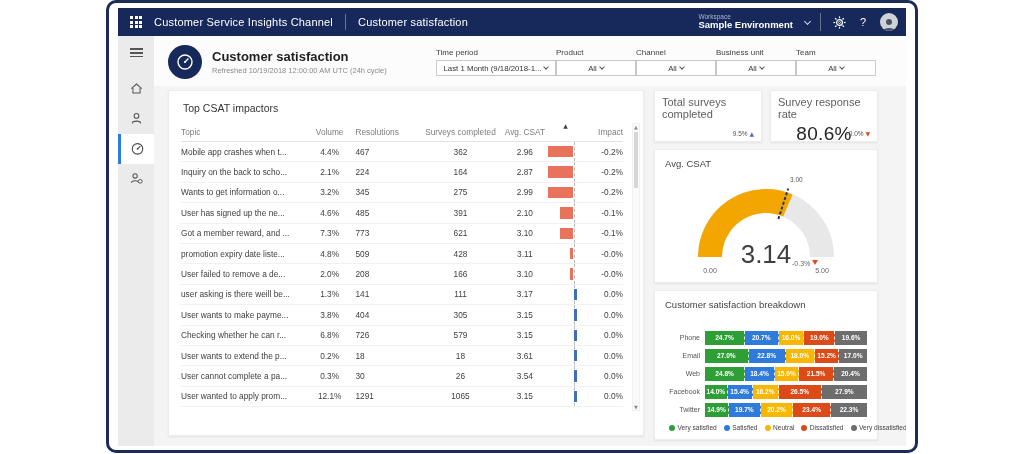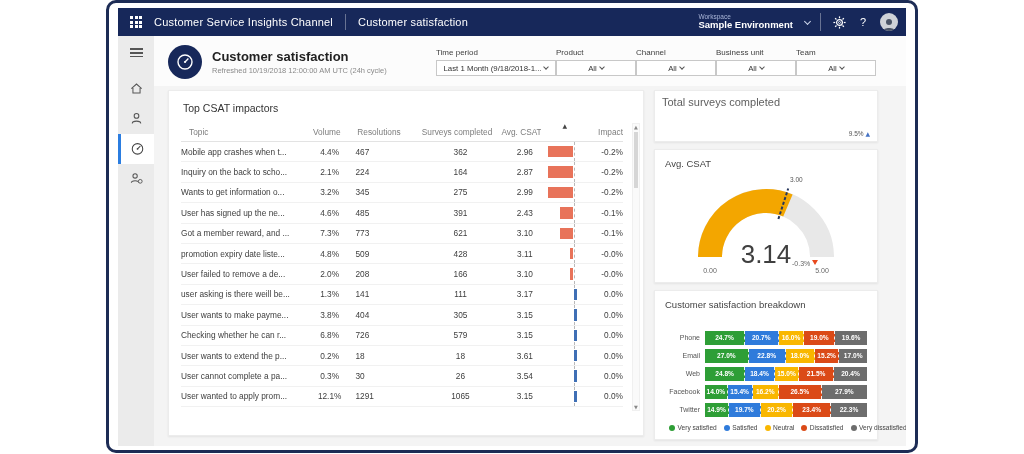--- a/index.html
+++ b/index.html
@@ -52,21 +52,21 @@
 
   
   .content { flex:1; display:flex; gap:10px; padding:4px 16px 10px 14px; background:#f4f4f4; overflow:hidden; }
   .card { background:#fff; border:1px solid #ececec; box-shadow:0 1px 2px rgba(0,0,0,.07); }
 
   .table-card { width:476px; padding:9px 12px; position:relative; flex-shrink:0; }
   .tc-title { font-size:10.5px; color:#333; margin:2px 0 8px 2px; }
   .tbl { width:100%; padding-right:8px; }
   .trow { display:flex; align-items:center; border-bottom:1px solid #f1f1f1; height:20.4px; cursor:pointer; }
   .thead { border-bottom:1px solid #e3e3e3; height:20px; cursor:default; }
-  .thead .cell { color:#7d7d7d;margin-left:8px; }
+  .thead .cell { color:#7d7d7d; }
   .cell { font-size:8.3px; color:#3d3d3d; white-space:nowrap; overflow:hidden; }
   .c-topic { width:124px; text-align:left; }
   .c-vol { width:52px; text-align:center; }
   .c-res { width:64px; text-align:left; }
   .c-sur { width:84px; text-align:center; }
   .c-csat { width:46px; text-align:center; }
   .c-bar { width:36px; position:relative; align-self:stretch; }
   .c-imp { width:40px; text-align:right; }
   .axis { position:absolute; left:26px; top:0; bottom:0; border-left:1px dashed #b9b9b9; }
   .ibar { position:absolute; top:4px; bottom:4px; }
@@ -296,21 +296,21 @@
                     <span class="axis"></span>
                     <span class="ibar neg" style="width:26px"></span>
                   </div>
                   <div class="cell c-imp">-0.2%</div>
                 </div>
                 <div class="trow">
                   <div class="cell c-topic">User has signed up the ne...</div>
                   <div class="cell c-vol">4.6%</div>
                   <div class="cell c-res">485</div>
                   <div class="cell c-sur">391</div>
-                  <div class="cell c-csat">2.43</div>
+                  <div class="cell c-csat">2.10</div>
                   <div class="cell c-bar">
                     <span class="axis"></span>
                     <span class="ibar neg" style="width:13px"></span>
                   </div>
                   <div class="cell c-imp">-0.1%</div>
                 </div>
                 <div class="trow">
                   <div class="cell c-topic">Got a member reward, and ...</div>
                   <div class="cell c-vol">7.3%</div>
                   <div class="cell c-res">773</div>
@@ -424,20 +424,25 @@
               <div class="vs-thumb"></div>
               <div class="vs-arrow vs-down glyph">▼</div>
             </div>
           </div>
 
           <div class="right-col">
             <div class="kpi-row">
                 <div class="card kpi">
                   <div class="kpi-title">Total surveys completed</div>
                   <div class="kpi-delta">9.5% <span class="glyph arrow-up">▲</span></div>
+                </div>
+                <div class="card kpi">
+                  <div class="kpi-title">Survey response rate</div>
+                  <div class="kpi-value">80.6%</div>
+                  <div class="kpi-delta">-0.0% <span class="glyph arrow-down">▼</span></div>
                 </div>
               </div>
 
             <div class="card gauge-card">
               <div class="g-title">Avg. CSAT</div>
               <svg class="gauge-svg" width="200" height="110" viewBox="0 0 200 110">
                 <path d="M 44 86 A 56 56 0 0 1 156 86" fill="none" stroke="#e8e8e8" stroke-width="24"></path>
                 <path d="M 44 86 A 56 56 0 0 1 121.9 34.5" fill="none" stroke="#f3a600" stroke-width="24"></path>
                 <line x1="112.4" y1="48.0" x2="122.2" y2="17.5" stroke="#25365c" stroke-width="2" stroke-dasharray="3,2"></line>
                 <text x="124" y="11" font-size="6.5" fill="#555">3.00</text>

